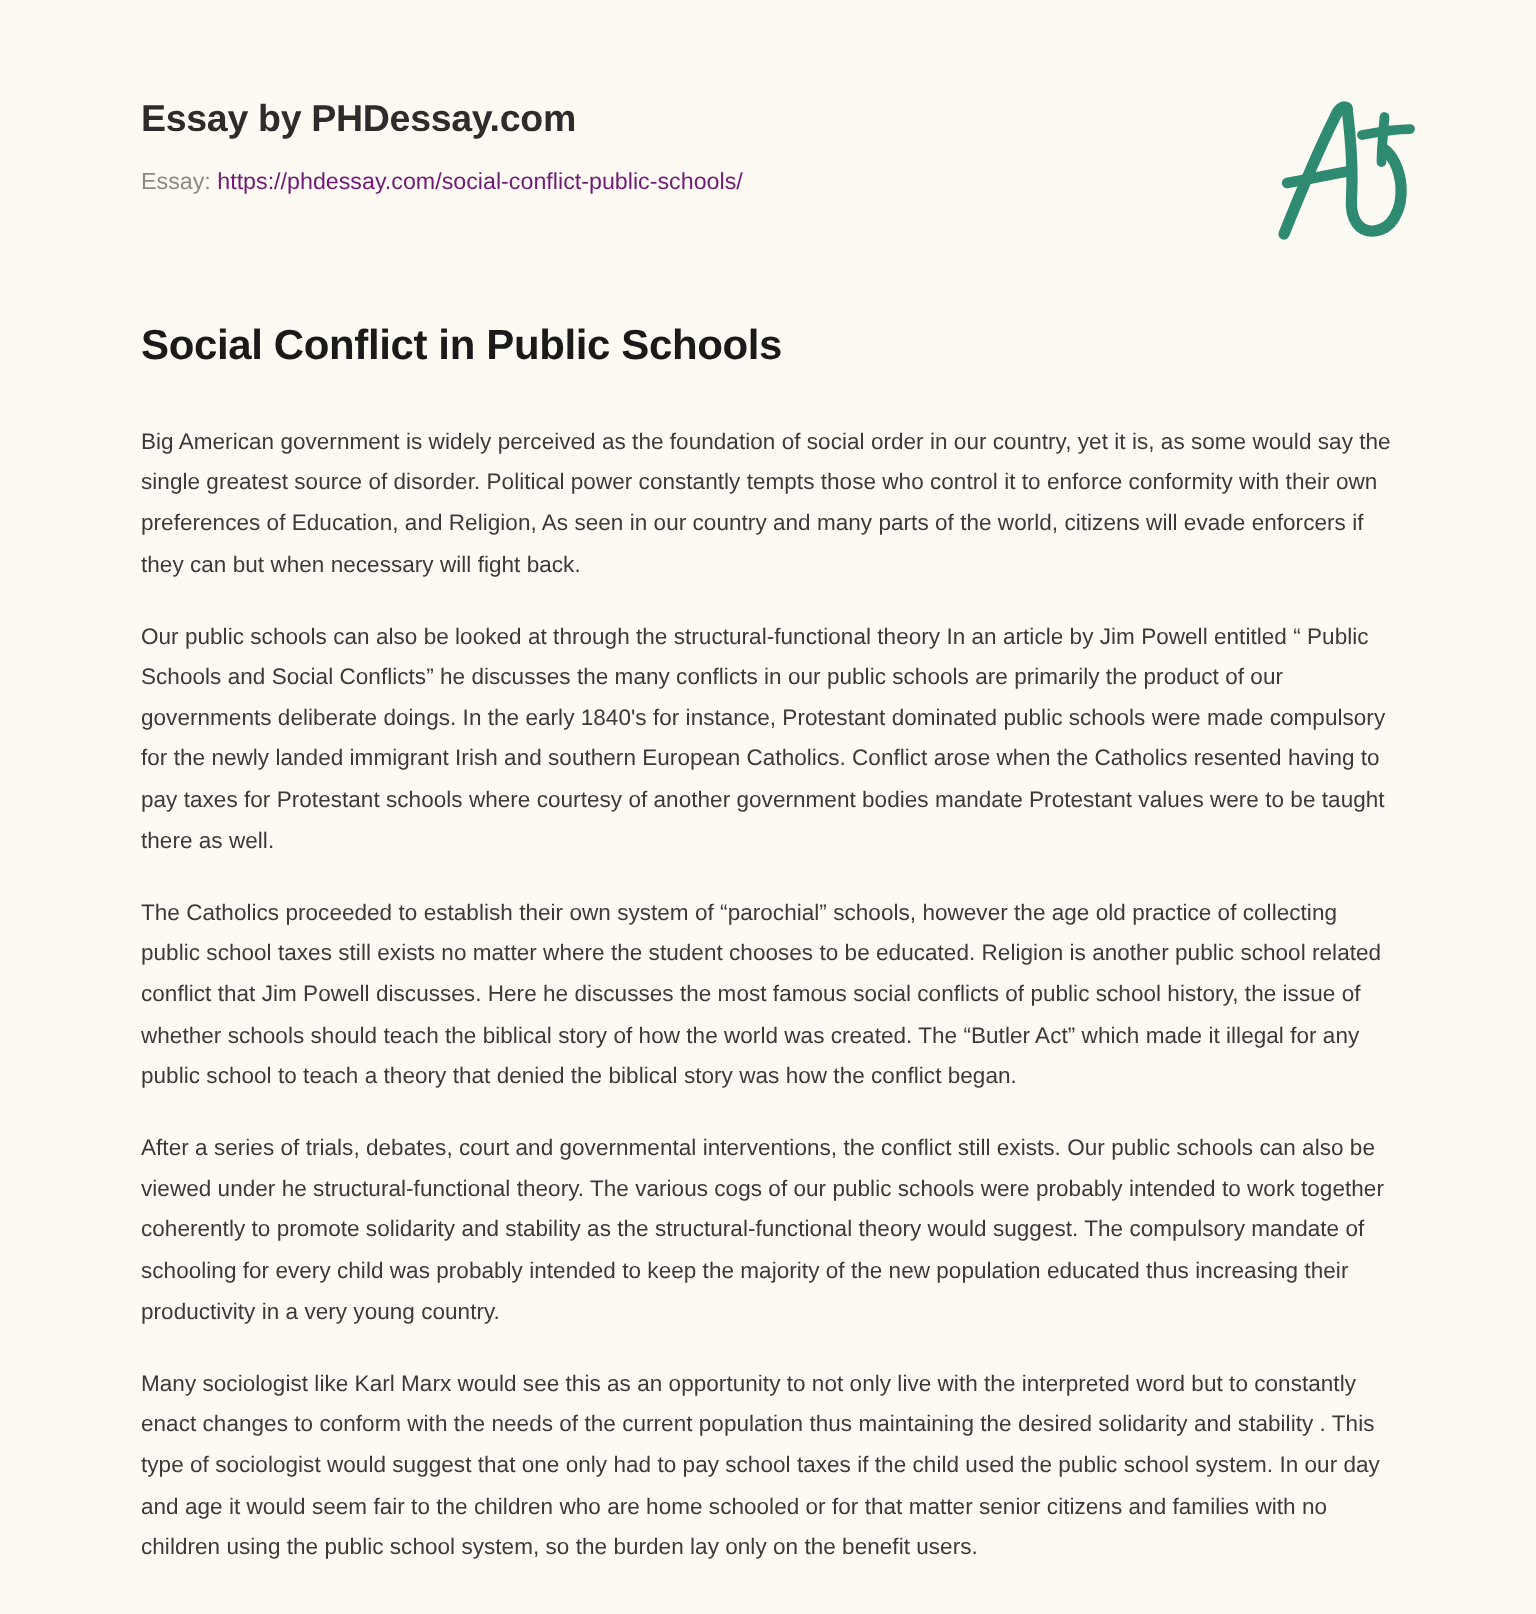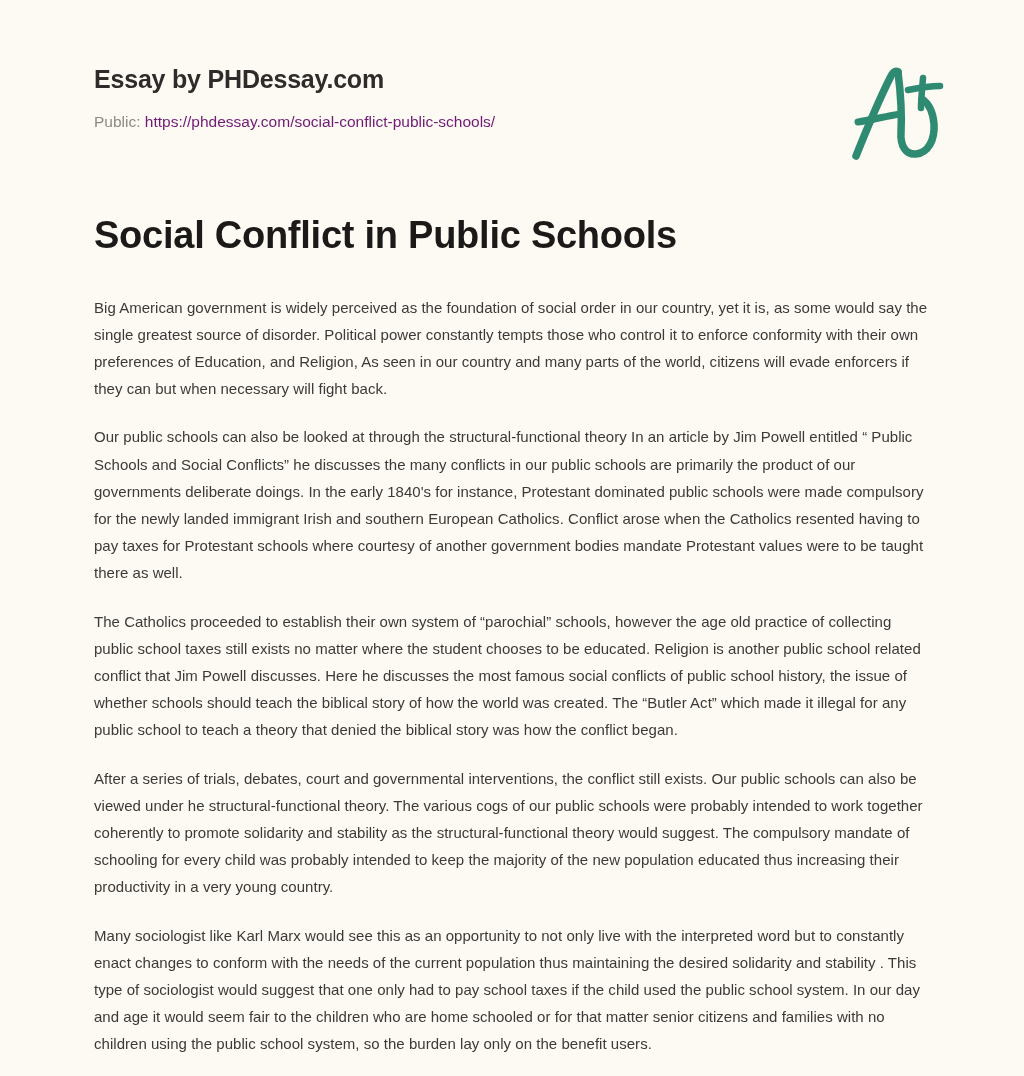--- a/index.html
+++ b/index.html
@@ -69,21 +69,21 @@
   }
 
   
   .article {
     padding: 0 94px 0 94px;
     box-sizing: border-box;
   }
 
   .article-title {
     margin: 62px 0 0 0;
-    font-size: 38px;
+    font-size: 28px;
     line-height: 1.25;
     font-weight: bold;
     color: #1c1a19;
     letter-spacing: -0.25px;
   }
 
   .body-copy {
     margin-top: 34px;
     max-width: 845px;
   }
@@ -102,21 +102,21 @@
 </style>
 </head>
 <body>
 
 <div class="page">
 
   <div class="masthead">
     <div class="brand-line">Essay by PHDessay.com</div>
 
     <div class="source-line">
-      <span class="source-label">Public:</span>
+      <span class="source-label">Essay:</span>
       <a class="source-url" href="#">https://phdessay.com/social-conflict-public-schools/</a>
     </div>
 
     <svg class="logo" viewBox="0 0 110 110" aria-hidden="true">
       <g fill="none" stroke="#2f8a72" stroke-linecap="round" stroke-linejoin="round">
 
         <path d="M16 98 C 24 78, 38 44, 50 20 C 52 15, 55 12, 58 14" stroke-width="7.5"></path>
 
         <path d="M58 14 C 60 30, 62 56, 61 74 C 60 88, 66 97, 76 96
                  C 88 95, 95 82, 94 66 C 93 54, 88 45, 82 41" stroke-width="7.5"></path>

